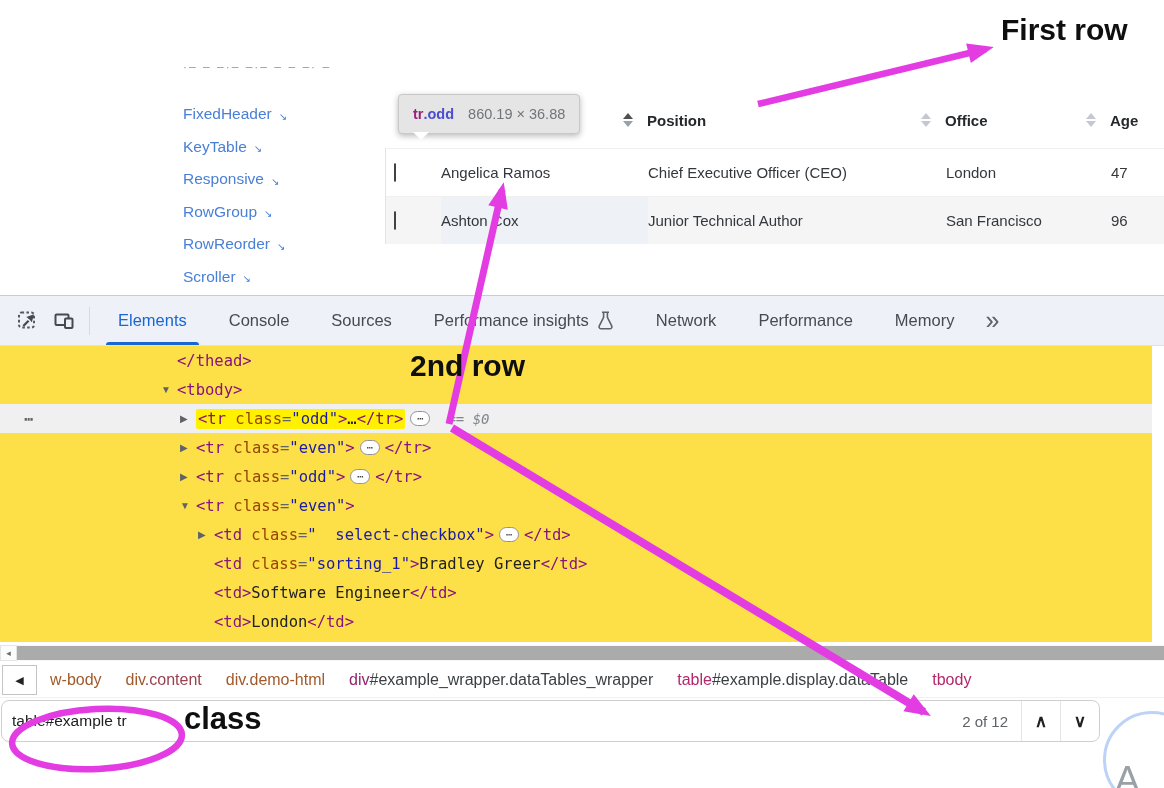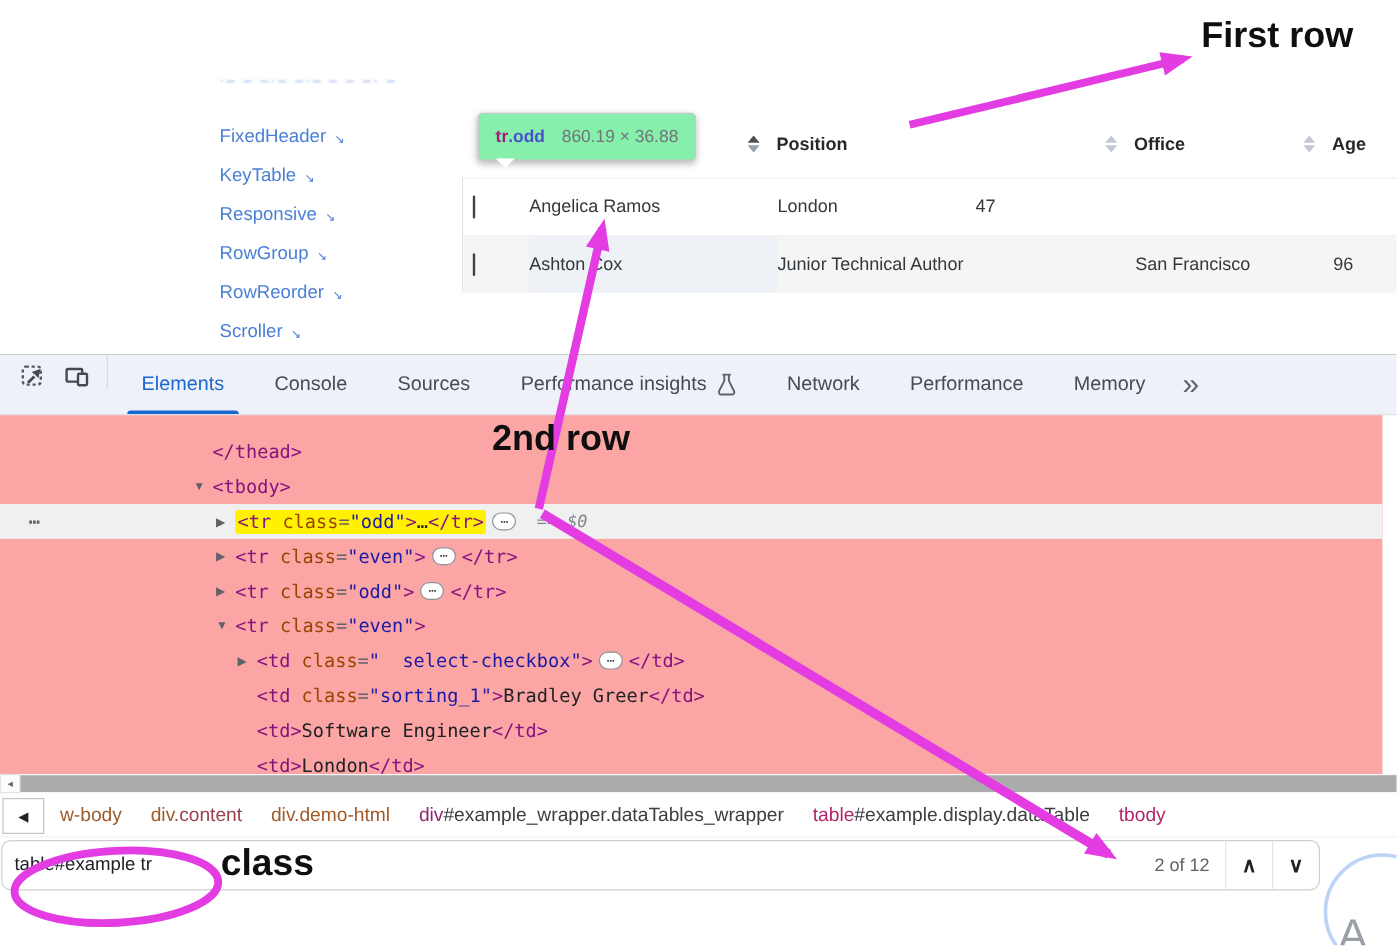--- a/index.html
+++ b/index.html
@@ -29,42 +29,42 @@
   .sort.dark .up{border-bottom-color:#4f4f4f;}
   .sort.dark .dn{border-top-color:#98a0a8;}
   .tbody{border-left:1px solid #e3e3e3;}
   .trow{display:flex;align-items:center;height:47px;font-size:15px;color:#33383d;background:#fff;border-top:1px solid #f0f0f0;cursor:pointer;}
   .trow.alt{background:#f5f5f5;}
   .trow.alt .c-name{background:#eef1f5;height:100%;display:flex;align-items:center;}
   .trow.sel{background:#a9c2e0;color:#54626f;border-top-color:#9fb9d9;}
   .cb{width:14px;height:14px;border:1.6px solid #3f4347;border-radius:3px;margin-left:8px;background:transparent;}
   .trow .c-name,.trow .c-pos,.trow .c-off,.trow .c-age{display:flex;align-items:center;height:100%;}
 
-  .insp-tip{position:absolute;left:398px;top:94px;height:38px;background:#86efac;border:1px solid #c8c8c8;
+  .insp-tip{position:absolute;left:398px;top:94px;height:38px;background:#e5e5e5;border:1px solid #c8c8c8;
             border-radius:4px;box-shadow:0 2px 6px rgba(0,0,0,.28);display:flex;align-items:center;
             padding:0 14px;font-size:14.5px;z-index:20;}
   .insp-tip::after{content:"";position:absolute;left:14px;bottom:-15px;border:8px solid transparent;border-top-color:#fff;}
   .insp-tip .tag{color:#9c1f7a;font-weight:bold;}
   .insp-tip .cls{color:#4d4dd0;font-weight:bold;}
   .insp-tip .dims{color:#70757a;margin-left:14px;}
 
   
   .devtools{position:absolute;left:0;top:295px;width:100%;height:493px;background:#fff;border-top:1px solid #cbcbcb;box-sizing:border-box;}
   .tabbar{position:absolute;top:0;left:0;right:0;height:50px;background:#eef1f8;border-bottom:1px solid #dde1ea;
-          display:flex;align-items:flex-start;padding-left:10px;box-sizing:border-box;}
+          display:flex;align-items:center;padding-left:10px;box-sizing:border-box;}
   .icon-btn{width:36px;height:36px;display:flex;align-items:center;justify-content:center;cursor:pointer;}
   .vsep{width:1px;height:28px;background:#d4dae6;margin:0 7px;}
   .tab{position:relative;height:100%;display:flex;align-items:center;padding:0 21px;font-size:16.5px;color:#474b4f;cursor:pointer;}
   .tab.active{color:#1967d2;}
   .tab.active::after{content:"";position:absolute;left:9px;right:9px;bottom:0;height:3px;background:#1967d2;border-radius:3px 3px 0 0;}
   .tab svg{margin-left:8px;}
   .overflow{font-size:25px;color:#5f6368;padding:0 10px;cursor:pointer;}
 
-  .tree{position:absolute;top:50px;left:0;right:12px;height:296px;background:#fca5a5;
-        font-family:"DejaVu Sans Mono",monospace;font-size:15.5px;color:#202124;padding-top:16px;}
+  .tree{position:absolute;top:50px;left:0;right:12px;height:296px;background:#fde047;
+        font-family:"DejaVu Sans Mono",monospace;font-size:15.5px;color:#202124;padding-top:0;}
   .cl{position:relative;height:29px;display:flex;align-items:center;white-space:pre;cursor:pointer;}
   .cl.lvl0{padding-left:161px;}
   .cl.lvl1{padding-left:180px;}
   .cl.lvl2{padding-left:198px;}
   .cl.sel{background:#f0f0f0;}
   .twisty{width:16px;flex:0 0 16px;font-size:10px;color:#5f6368;font-family:"Liberation Sans",sans-serif;}
   .left-dots{position:absolute;left:24px;color:#5f6368;font-weight:bold;letter-spacing:1px;}
   .tk-tag{color:#881280;}
   .tk-attr{color:#994500;}
   .tk-eqp{color:#5f6368;}
@@ -163,20 +163,21 @@
             </span>
           </div>
           <div class="hcell c-age">
             <span>Age</span>
           </div>
         </div>
       <div class="tbody">
           <div class="trow">
             <div class="c-cb"><span class="cb"></span></div>
             <div class="c-name">Angelica Ramos</div>
+            <div class="c-pos">Chief Executive Officer (CEO)</div>
             <div class="c-off">London</div>
             <div class="c-age">47</div>
           </div>
           <div class="trow alt">
             <div class="c-cb"><span class="cb"></span></div>
             <div class="c-name">Ashton Cox</div>
             <div class="c-pos">Junior Technical Author</div>
             <div class="c-off">San Francisco</div>
             <div class="c-age">96</div>
           </div>

